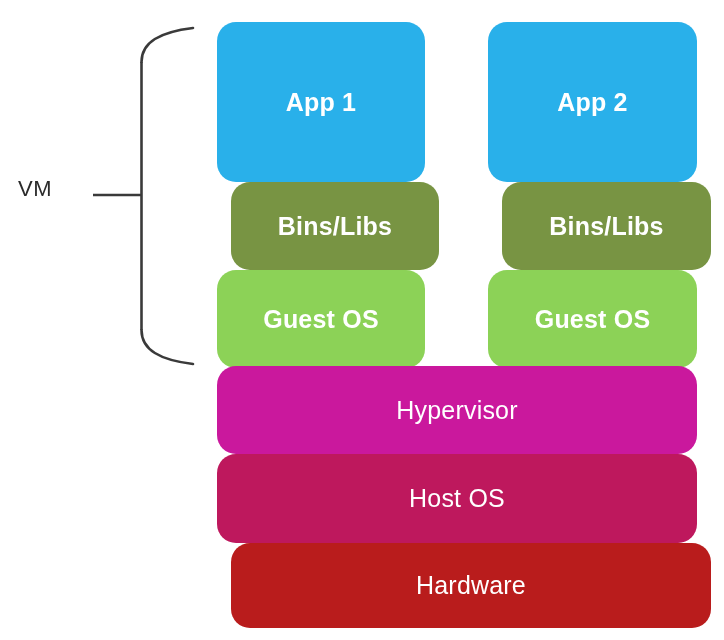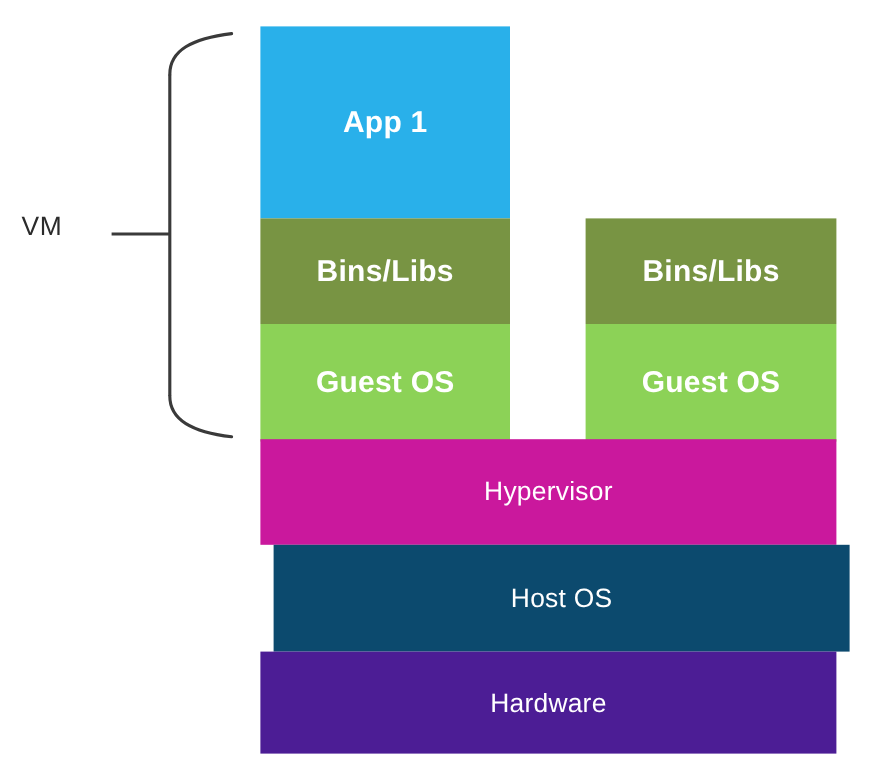--- a/index.html
+++ b/index.html
@@ -18,46 +18,47 @@
     overflow: hidden;
   }
   .block {
     position: absolute;
     display: flex;
     align-items: center;
     justify-content: center;
     color: #ffffff;
     box-sizing: border-box;
     line-height: 1;
+    border-radius: 19px;
   }
   .block-label {
     display: block;
     white-space: nowrap;
   }
 
   
   .vm-block .block-label {
     font-size: 25px;
     font-weight: bold;
     letter-spacing: 0.2px;
   }
   
   .platform-block .block-label {
-    font-size: 22px;
+    font-size: 25px;
     font-weight: normal;
     letter-spacing: 0.2px;
   }
 
   
   .col1 { left: 217px; width: 208px; }
   
   .col2 { left: 488px; width: 209px; }
 
   .row-app   { top: 22px;  height: 160px; }
-  .row-bins  { top: 182px; height: 88px;  }
+  .row-bins  { top: 182px; height: 88px; margin-left: 14px;  }
   .row-guest { top: 270px; height: 98px;  }
 
   
   .platform-block { left: 217px; width: 480px; }
   .row-hypervisor { top: 366px; height: 88px; }
   .row-hostos     { top: 454px; height: 89px; }
   .row-hardware   { top: 543px; height: 85px; }
 
   
   #vm-label {
@@ -100,34 +101,37 @@
   </div>
 
   <div class="block vm-block col1 row-bins" style="background:#789443;">
     <span class="block-label">Bins/Libs</span>
   </div>
 
   <div class="block vm-block col1 row-guest" style="background:#8CD257;">
     <span class="block-label">Guest OS</span>
   </div>
 
+  <div class="block vm-block col2 row-app" style="background:#29B0EA;">
+    <span class="block-label">App 2</span>
+  </div>
 
   <div class="block vm-block col2 row-bins" style="background:#789443;">
     <span class="block-label">Bins/Libs</span>
   </div>
 
   <div class="block vm-block col2 row-guest" style="background:#8CD257;">
     <span class="block-label">Guest OS</span>
   </div>
 
   <div class="block platform-block row-hypervisor" style="background:#CA189D;">
     <span class="block-label">Hypervisor</span>
   </div>
 
-  <div class="block platform-block row-hostos" style="background:#0c4a6e;margin-left:11px;">
+  <div class="block platform-block row-hostos" style="background:#be185d;">
     <span class="block-label">Host OS</span>
   </div>
 
-  <div class="block platform-block row-hardware" style="background:#4c1d95;">
+  <div class="block platform-block row-hardware" style="background:#b91c1c;margin-left:14px;">
     <span class="block-label">Hardware</span>
   </div>
 
 </div>
 
 </body></html>

